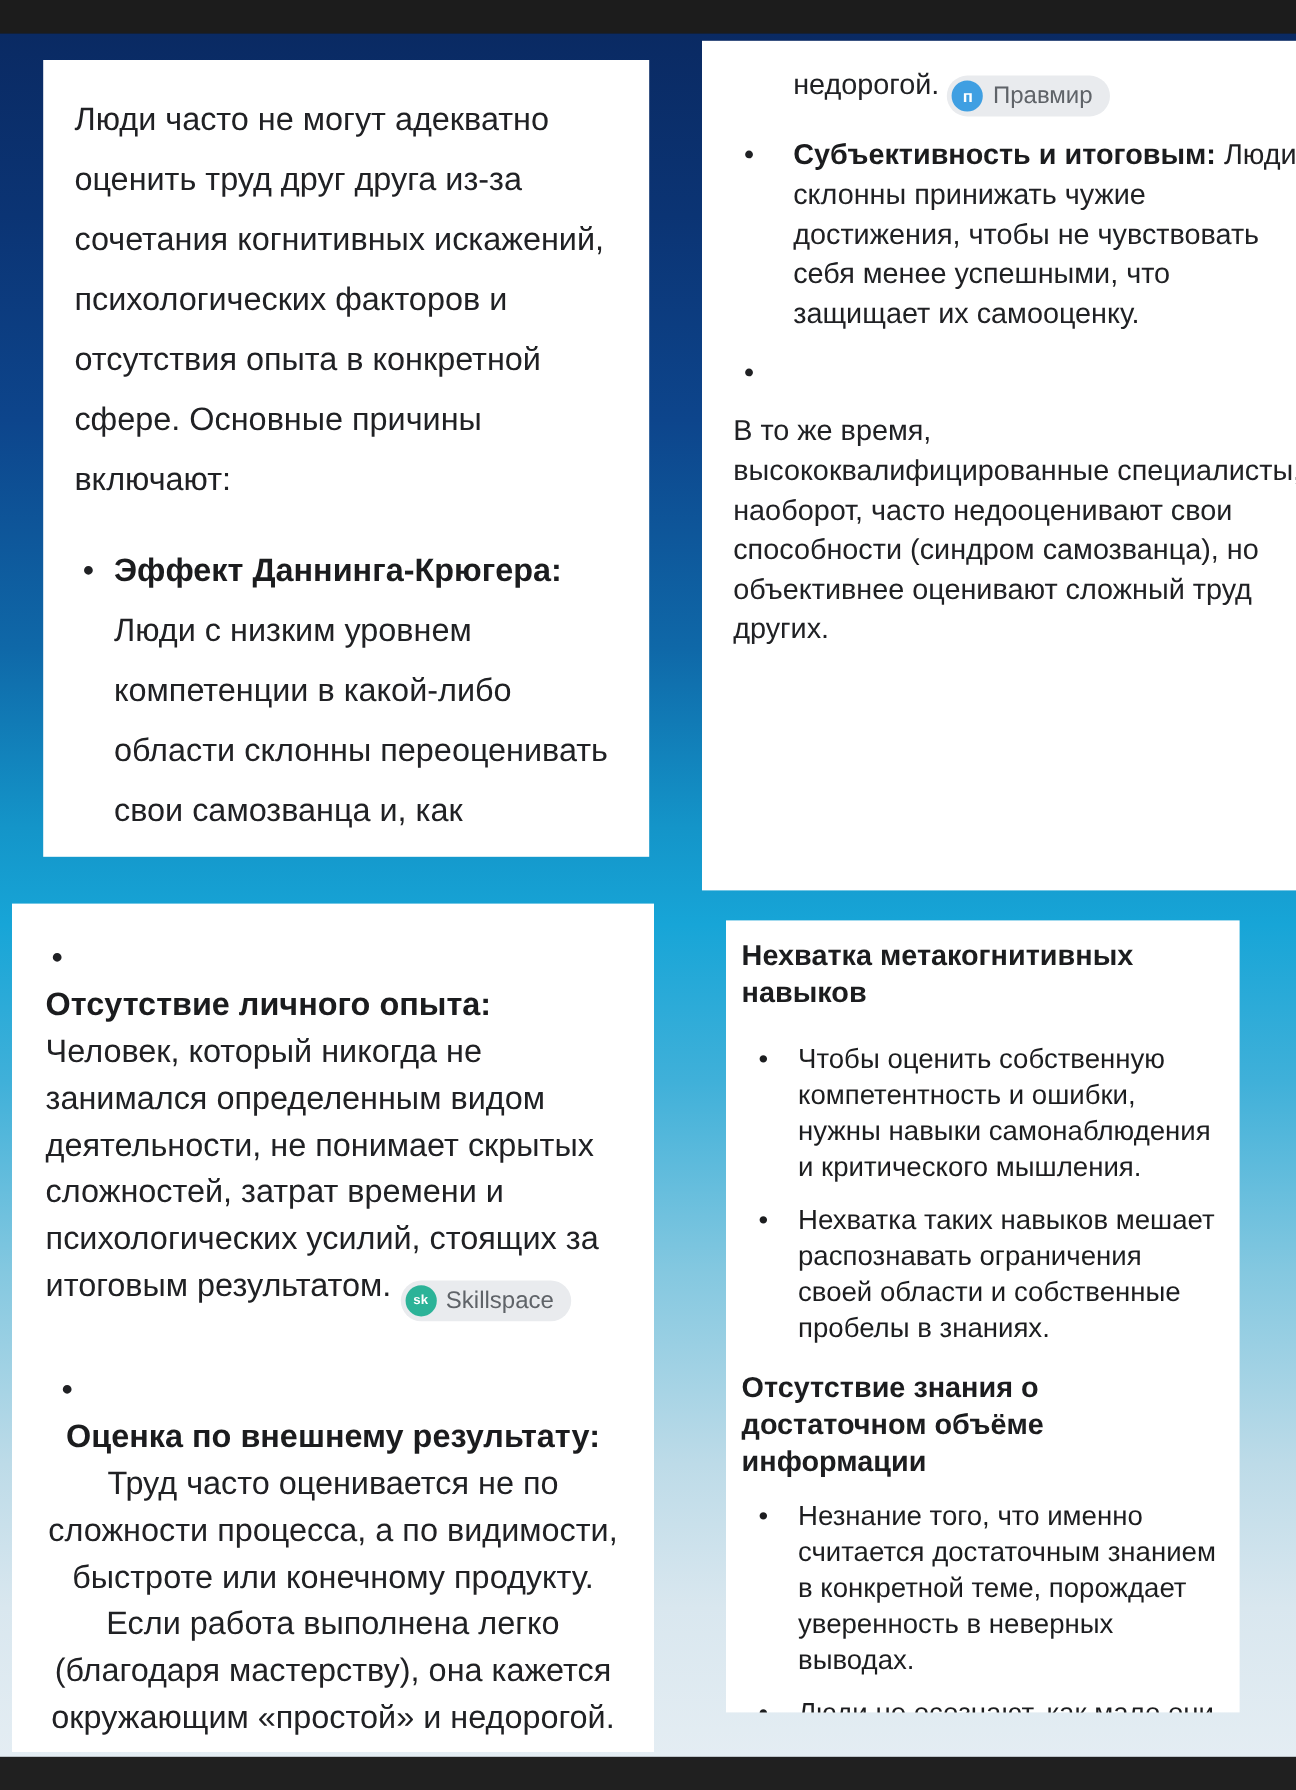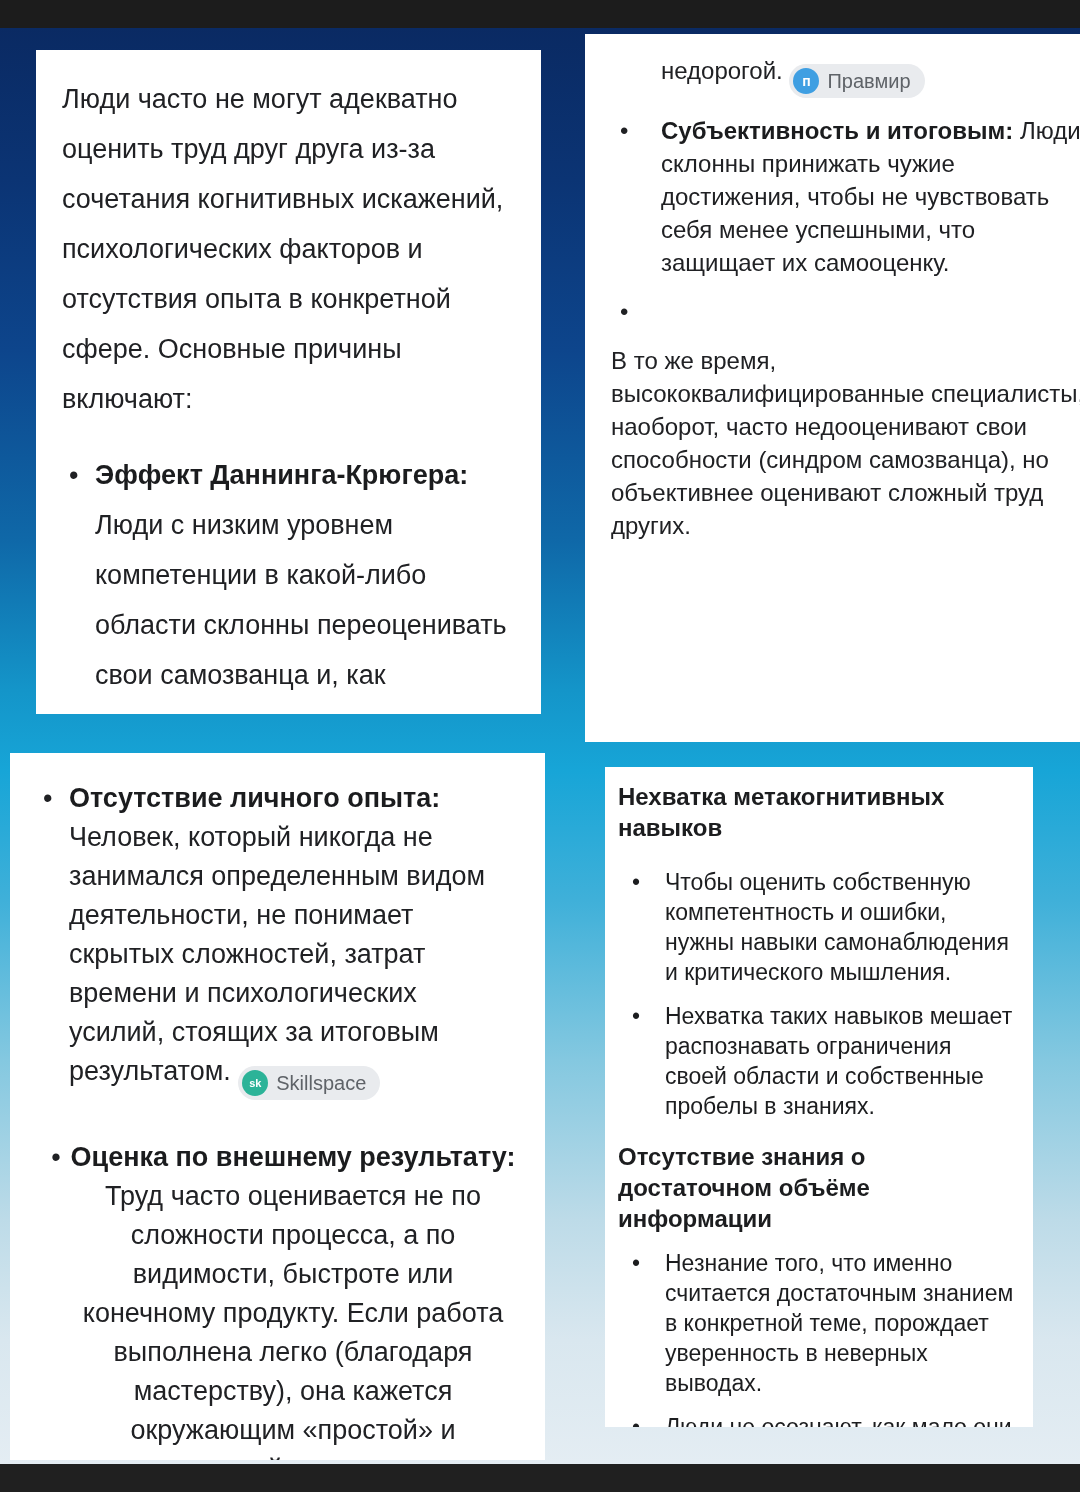--- a/index.html
+++ b/index.html
@@ -23,21 +23,21 @@
   b,.bold{font-weight:bold;color:#1b1c1e;}
   .bul{display:flex;align-items:flex-start;}
   .bul .dot{flex:none;}
   .dot::before{content:"•";}
   #card-tl .bul{margin-top:26px;}
   #card-tl .dot{width:33px;padding-left:7px;box-sizing:border-box;}
   #card-tr .bul{margin-top:16px;}
   #card-tr .dot{width:50px;padding-left:9px;box-sizing:border-box;}
   #card-tr .cont{padding-left:50px;}
   #card-tr .tail{margin-top:16px;}
-  #card-bl .bul{margin-top:0;}
+  #card-bl .bul{margin-top:0;flex-direction:column;}
   #card-bl .bul + .bul{margin-top:38px;text-align:center;}
   #card-bl .dot{width:31px;padding-left:5px;box-sizing:border-box;}
   #card-br .heading{font-weight:bold;font-size:24px;line-height:31px;margin:0;}
   #card-br .bul{margin-top:14px;}
   #card-br .bul:first-of-type{margin-top:24px;}
   #card-br .dot{width:47px;padding-left:14px;box-sizing:border-box;}
   #card-br .sec2{margin-top:20px;}
   .btxt{flex:1;}
   
   .chip{

